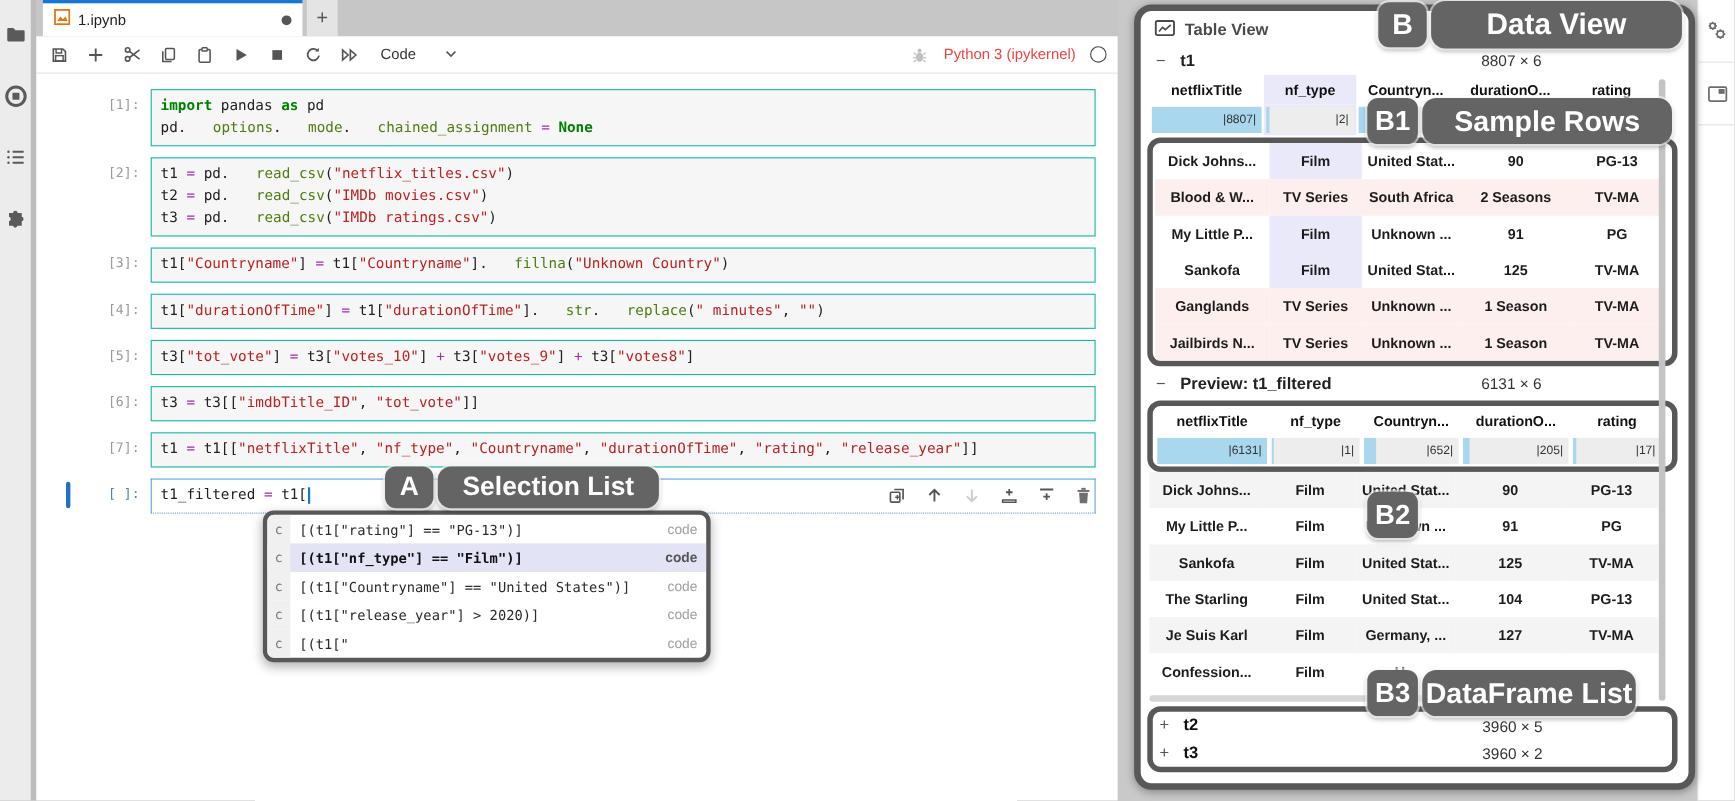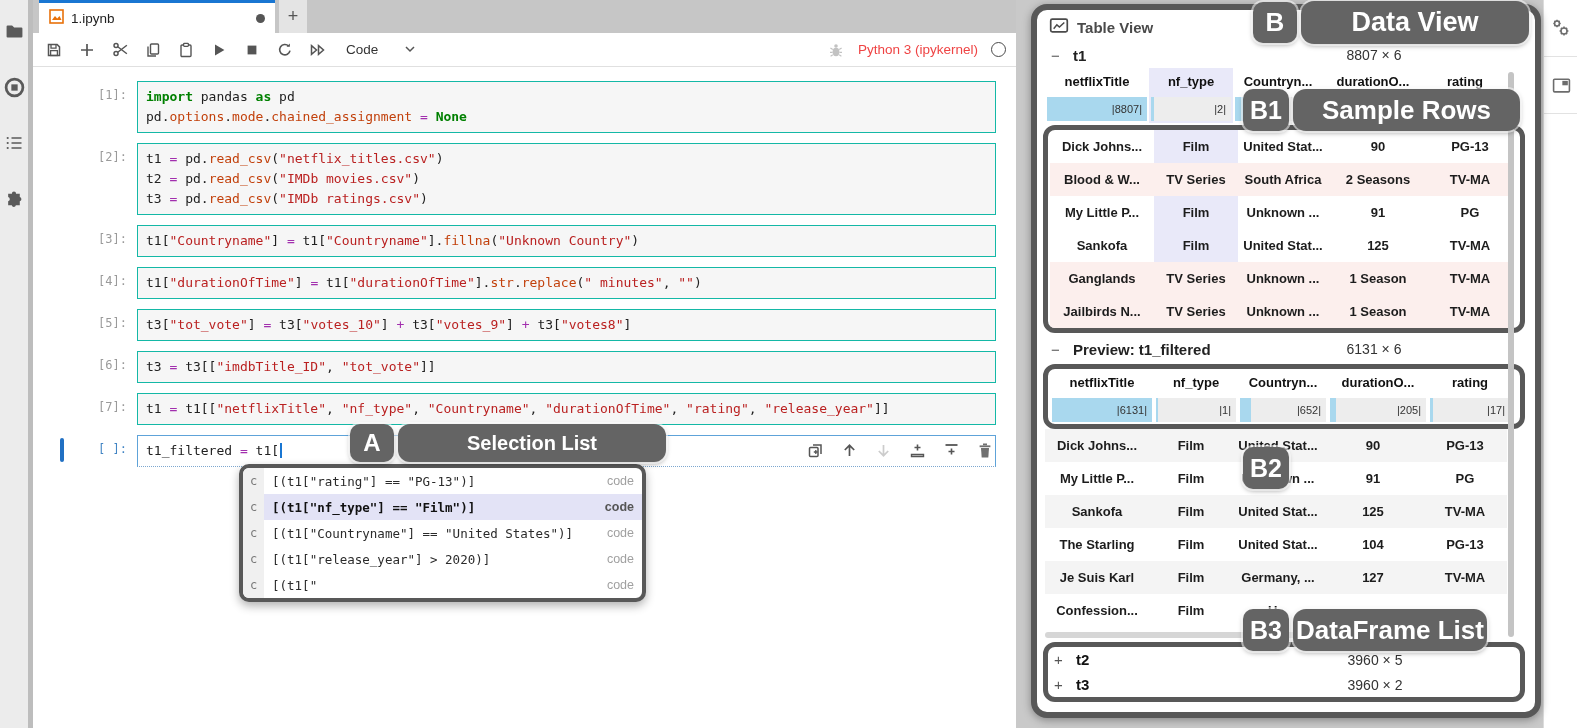--- a/index.html
+++ b/index.html
@@ -26,21 +26,21 @@
   #nb-content{position:absolute;left:0;top:67px;width:983px;height:661px;background:#fff;}
   #cells{padding-top:14px;}
   .cell-row{display:flex;margin-bottom:10px;position:relative;}
   .prompt{width:104px;text-align:right;padding-right:10px;box-sizing:border-box;font-family:"DejaVu Sans Mono",monospace;font-size:12px;color:#9a9a9a;padding-top:7px;white-space:nowrap;}
   .cell-row.active .prompt{color:#4285c4;}
   .editor{flex:0 0 859px;background:#f6f6f6;border:1px solid #14b8a6;box-sizing:border-box;padding:5px 8px;font-family:"DejaVu Sans Mono",monospace;font-size:13px;line-height:20px;white-space:pre;}
   .cell-row.active .editor{background:#fff;border:1px solid #5ea3d9;border-bottom:1px dotted #7da7cf;}
   .drag-bar{position:absolute;left:27px;top:3px;width:4px;height:24px;background:#2170c3;border-radius:2px;}
   .tok-k{color:#008000;font-weight:bold;}
   .tok-s{color:#ba2121;}
-  .tok-f{color:#c2410c;}
+  .tok-f{color:#4d7c0f;margin-left:24px;}
   .tok-o{color:#a22fae;}
   .tok-p{color:#212121;}
   .caret{display:inline-block;width:1.5px;height:15px;background:#1976d2;vertical-align:text-bottom;margin-left:1px;}
   
   #cell-toolbar{position:absolute;left:806px;top:438px;height:24px;display:flex;gap:16px;align-items:center;z-index:5;}
   #cell-toolbar .tb-btn{width:18px;height:18px;}
 
   
   #completer{position:absolute;left:239px;top:464px;width:399px;background:#fff;border:4px solid #585858;border-radius:10px;overflow:hidden;box-shadow:0 4px 10px rgba(0,0,0,.3);z-index:6;}
   .comp-row{display:flex;align-items:center;height:26px;font-family:"DejaVu Sans Mono",monospace;font-size:12.5px;color:#2b2b2b;cursor:pointer;}
@@ -538,21 +538,21 @@
     </div>
     <div class="rb-btn">
       <svg width="19" height="17" viewBox="0 0 18 16">
           <rect x="1.5" y="2" width="15" height="12" rx="1" fill="none" stroke="#6c6c6c" stroke-width="1.5"></rect>
           <rect x="9.8" y="3.6" width="5.2" height="4.2" fill="#6c6c6c"></rect>
         </svg>
     </div>
   </aside>
 
   <div class="badge" style="left:350px;top:424px;width:44px;height:38px;font-size:24px;">A</div>
-  <div class="badge" style="left:398px;top:424px;width:268px;height:38px;font-size:20px;border-radius:12px;">Selection List</div>
+  <div class="badge" style="left:398px;top:424px;width:201px;height:38px;font-size:24px;border-radius:12px;">Selection List</div>
 
   <div class="badge" style="left:1253px;top:2px;width:44px;height:41px;font-size:26px;">B</div>
   <div class="badge" style="left:1301px;top:1px;width:228px;height:43px;font-size:27px;border-radius:13px;">Data View</div>
 
   <div class="badge" style="left:1243px;top:89px;width:46px;height:42px;font-size:25px;">B1</div>
   <div class="badge" style="left:1293px;top:89px;width:227px;height:42px;font-size:26px;border-radius:13px;">Sample Rows</div>
 
   <div class="badge" style="left:1243px;top:447px;width:46px;height:42px;font-size:25px;">B2</div>
 
   <div class="badge" style="left:1243px;top:609px;width:46px;height:42px;font-size:25px;">B3</div>

